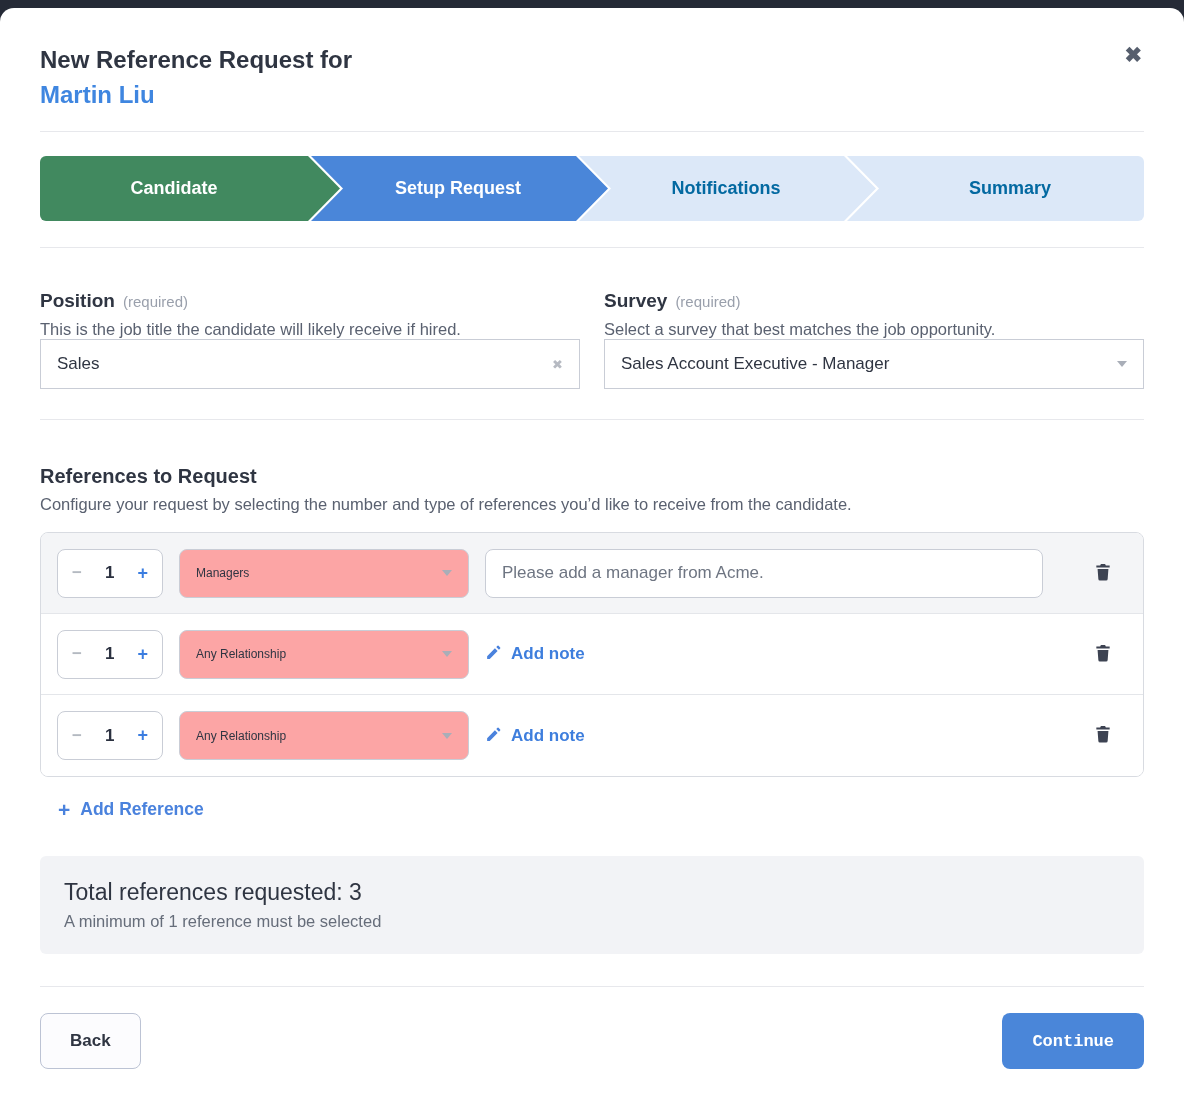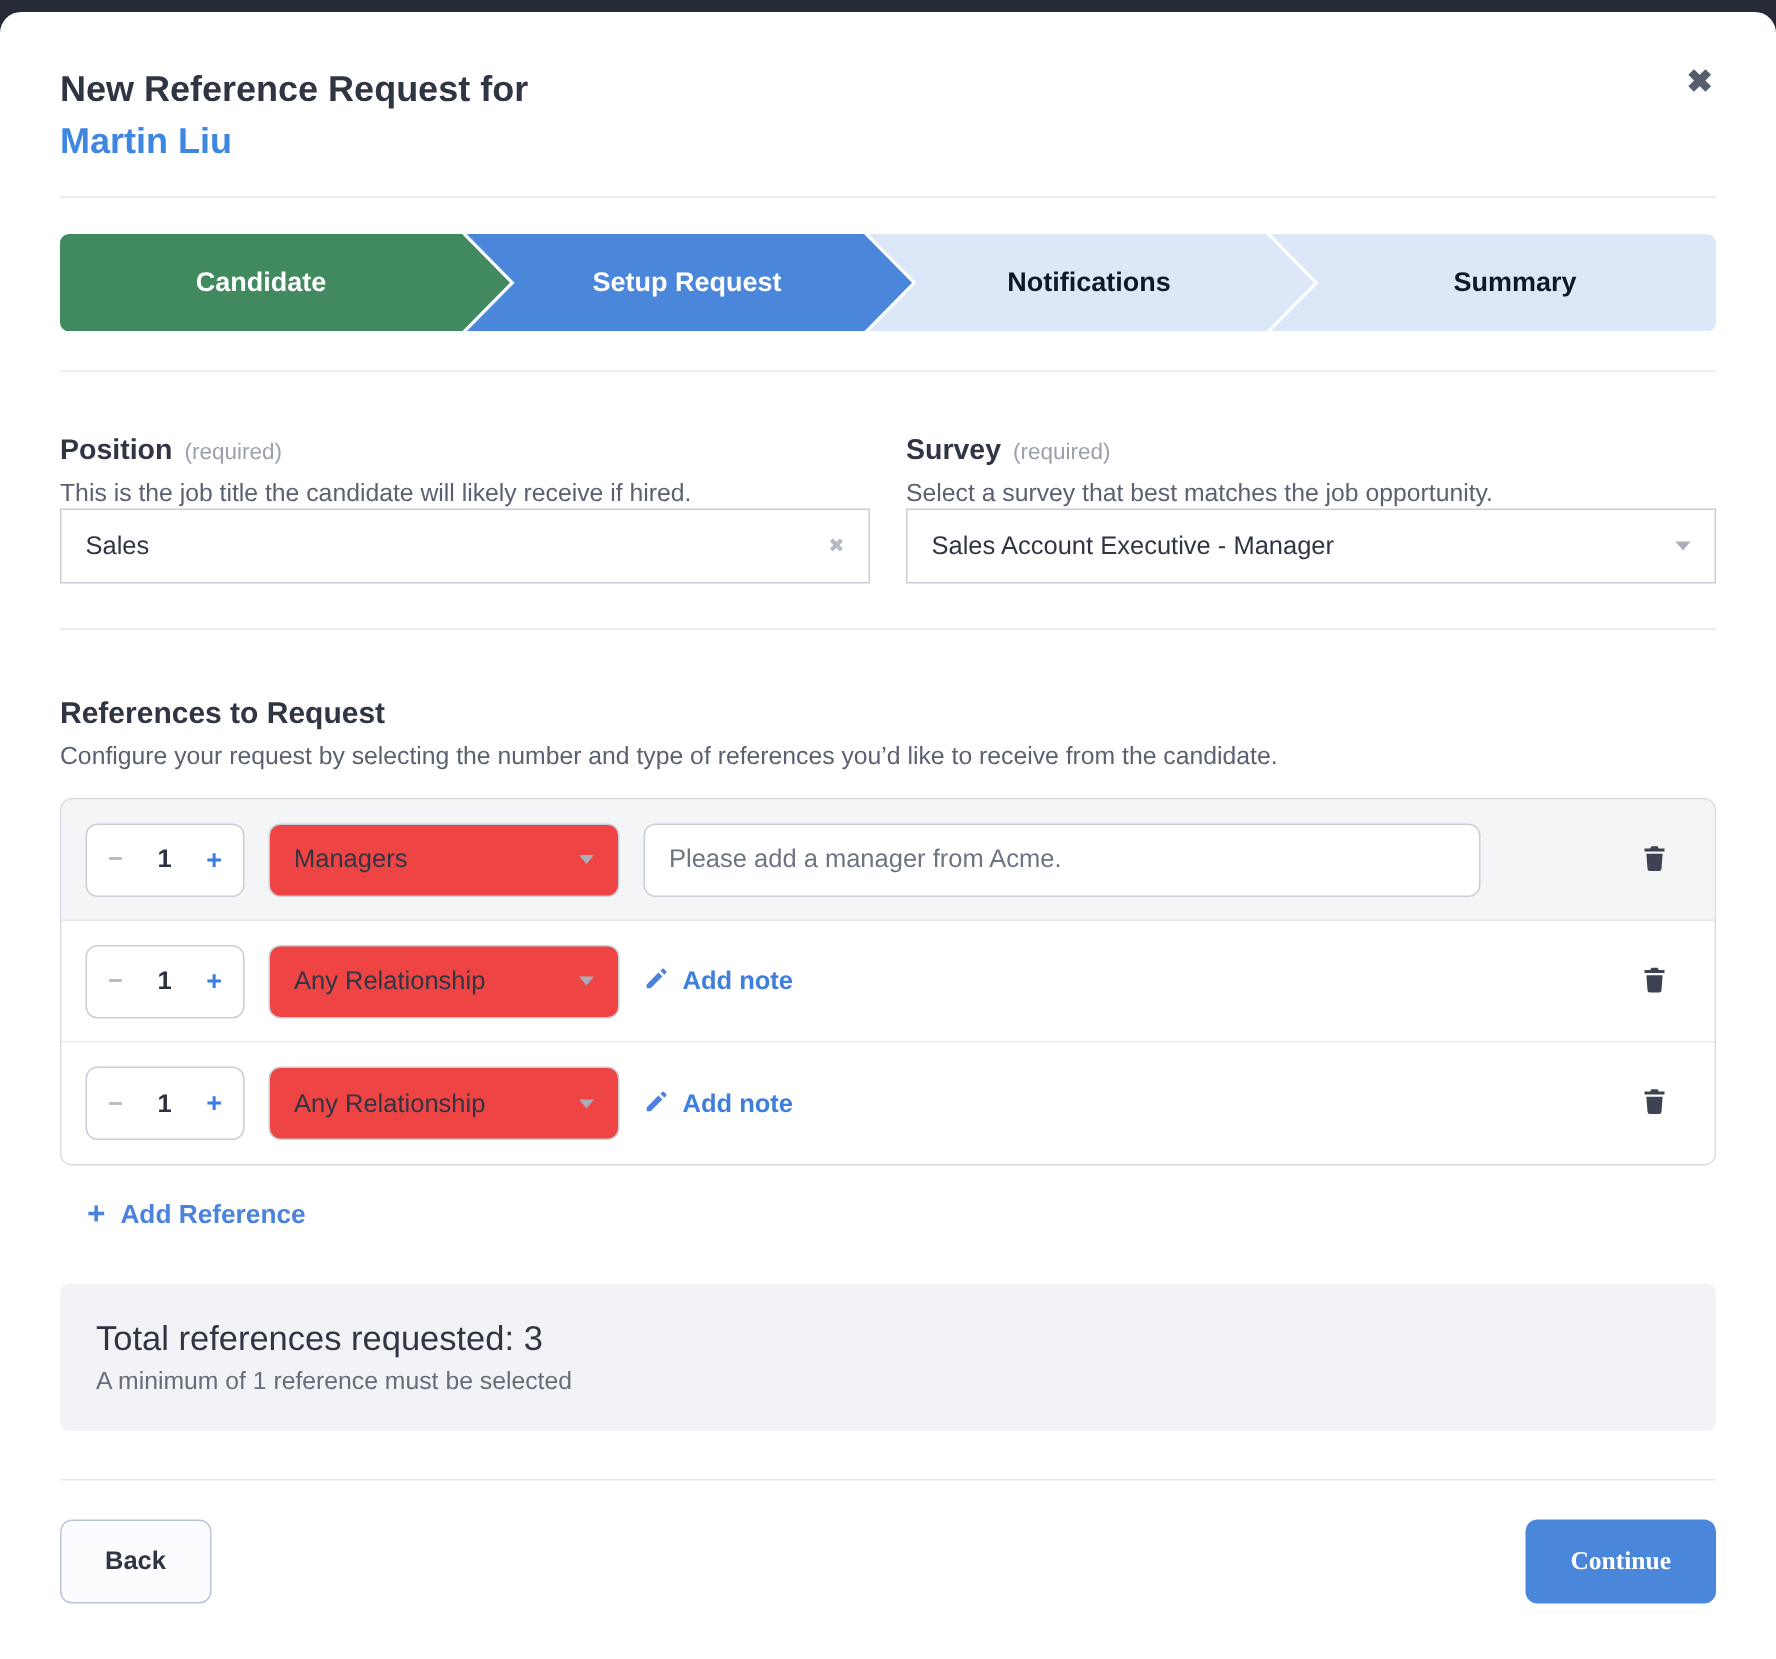--- a/index.html
+++ b/index.html
@@ -38,21 +38,21 @@
   .step {
     width:100%; height:100%;
     display:flex; align-items:center; justify-content:center;
     font-size:18px; font-weight:700;
   }
   .step.first  { clip-path:polygon(0 0, calc(100% - 32px) 0, 100% 50%, calc(100% - 32px) 100%, 0 100%); padding-right:32px; }
   .step.mid    { clip-path:polygon(0 0, calc(100% - 32px) 0, 100% 50%, calc(100% - 32px) 100%, 0 100%, 32px 50%); padding-left:32px; padding-right:32px; }
   .step.last   { clip-path:polygon(0 0, 100% 0, 100% 100%, 0 100%, 32px 50%); padding-left:32px; }
   .step.completed { background:#41895f; color:#fff; }
   .step.active    { background:#4a86d9; color:#fff; }
-  .step.upcoming  { background:#dce8f8; color:#0f172a; }
+  .step.upcoming  { background:#dce8f8; color:#0369a1; }
 
   
   .form-grid { display:grid; grid-template-columns:1fr 1fr; column-gap:24px; margin-top:42px; }
   .field-label-row { display:flex; align-items:baseline; gap:8px; }
   .field-label { font-size:19px; font-weight:700; color:#2f3542; }
   .required-tag { font-size:15px; color:#9aa0ac; }
   .field-helper { margin-top:8px; font-size:16.5px; color:#5a6170; }
   .text-input, .select-box {
     height:50px;
     border:1px solid #c9cdd6; border-radius:0;
@@ -79,24 +79,24 @@
   .stepper {
     width:106px; height:49px; flex:none;
     background:#fff; border:1px solid #c9cdd6; border-radius:8px;
     display:flex; align-items:center; justify-content:space-between;
     padding:0 14px; font-size:17px;
   }
   .stepper .minus { color:#b4b9c1; font-weight:700; background:none; border:none; font-size:17px; cursor:pointer; }
   .stepper .plus  { color:#3b7de0; font-weight:700; background:none; border:none; font-size:18px; cursor:pointer; }
   .stepper .count { font-weight:700; color:#2b3140; }
   .type-select {
-    width:234px; height:49px; flex:none;
-    background:#ef4444; border:1px solid #c9cdd6; border-radius:8px;
+    width:290px; height:49px; flex:none;
+    background:#fca5a5; border:1px solid #c9cdd6; border-radius:8px;
     display:flex; align-items:center; padding:0 16px;
-    font-size:17px; color:#2f3542; position:relative; cursor:pointer;
+    font-size:12px; color:#2f3542; position:relative; cursor:pointer;
   }
   .note-input {
     width:558px; height:49px; flex:none;
     background:#fff; border:1px solid #c9cdd6; border-radius:8px;
     display:flex; align-items:center; padding:4px 16px;
     font-size:17px; color:#6e7582;
   }
   .add-note { display:flex; gap:9px; background:none; border:none; cursor:pointer; }
   .add-note .lbl { font-size:17px; font-weight:700; color:#3e7edd; }
   .trash-btn { margin-left:auto; margin-right:14px; background:none; border:none; cursor:pointer; display:flex; align-items:center; }
@@ -116,21 +116,21 @@
   .back-btn {
     height:56px; padding:0 29px;
     background:#fcfcfe; border:1px solid #bcc3d4; border-radius:8px;
     font-size:17px; font-weight:700; color:#2f3542; cursor:pointer;
     font-family:inherit;
   }
   .continue-btn {
     height:56px; padding:0 30px;
     background:#4a86d9; border:none; border-radius:8px;
     font-size:17px; font-weight:700; color:#fff; cursor:pointer;
-    font-family:Liberation Serif, serif;
+    font-family:Liberation Mono, monospace;
   }
 </style>
 </head>
 <body>
 
 <div class="modal">
 
   <div class="modal-header">
     <h1 class="modal-title">
       <span>New Reference Request for</span>

